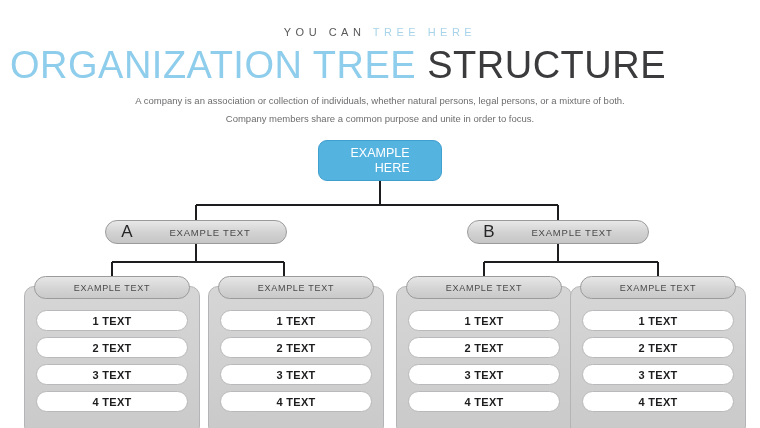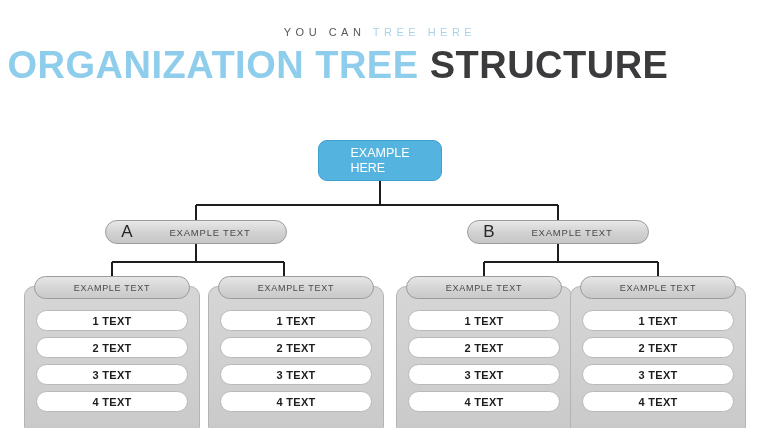--- a/index.html
+++ b/index.html
@@ -37,21 +37,21 @@
 
   .title {
     position: absolute;
     top: 44px;
     left: 0;
     width: 676px;
     text-align: center;
     font-size: 38px;
     letter-spacing: 0.5px;
     white-space: nowrap;
-    font-weight: bold;
+    font-weight: normal;
     margin: 0;
   }
   .title .title-blue { color: #8ecdeb; }
   .title .title-dark { color: #3b3b3d; }
 
   .subtitle {
     position: absolute;
     top: 92px;
     left: 118px;
     width: 524px;
@@ -77,21 +77,21 @@
     left: 318px;
     top: 140px;
     width: 124px;
     height: 41px;
     background: #55b3e0;
     border: 1px solid #3f9fcf;
     border-radius: 9px;
     color: #ffffff;
     font-size: 12.5px;
     line-height: 15px;
-    text-align: left;
+    text-align: right;
     display: flex;
     align-items: center;
     justify-content: center;
     box-sizing: border-box;
   }
 
   
   .branch {
     position: absolute;
     top: 220px;
@@ -196,20 +196,21 @@
   <div class="eyebrow">
     <span class="eyebrow-dark">YOU CAN</span>
     <span class="eyebrow-blue">TREE HERE</span>
   </div>
 
   <h1 class="title">
     <span class="title-blue">ORGANIZATION TREE</span>
     <span class="title-dark">STRUCTURE</span>
   </h1>
 
+  <div class="subtitle">A company is an association or collection of individuals, whether natural persons, legal persons, or a mixture of both. Company members share a common purpose and unite in order to focus.</div>
 
   <svg class="connectors" viewBox="0 0 760 428" width="760" height="428">
 
     <line x1="380" y1="181" x2="380" y2="205" stroke="#1d1d1f" stroke-width="2"></line>
 
     <line x1="196" y1="205" x2="558" y2="205" stroke="#1d1d1f" stroke-width="2"></line>
 
     <line x1="196" y1="205" x2="196" y2="220" stroke="#1d1d1f" stroke-width="2"></line>
     <line x1="558" y1="205" x2="558" y2="220" stroke="#1d1d1f" stroke-width="2"></line>
 

